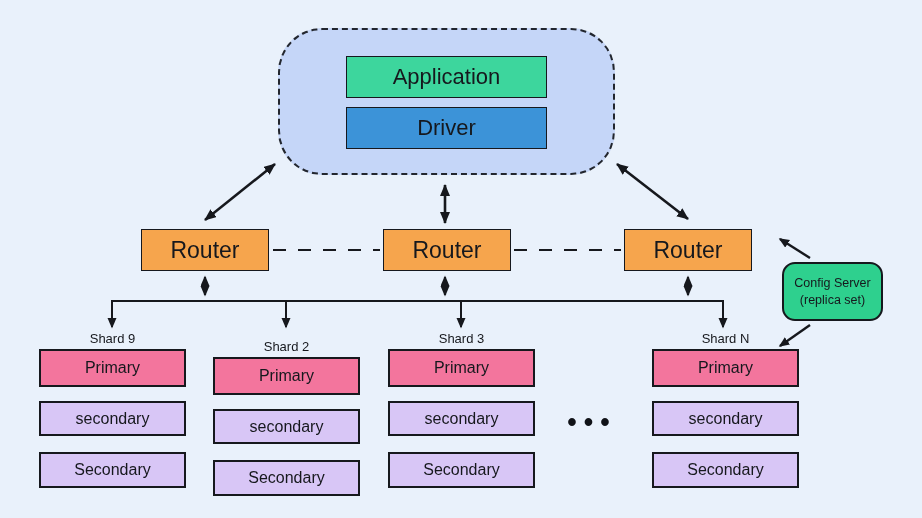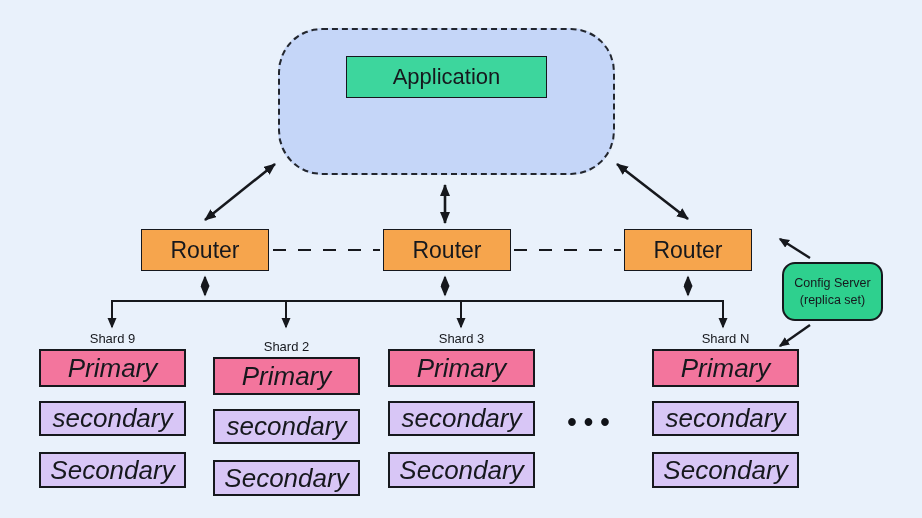--- a/index.html
+++ b/index.html
@@ -41,21 +41,21 @@
     left:782px;top:262px;width:101px;height:59px;
     background:var(--config-server-fill);
     border:2px solid var(--line-color);border-radius:13px;
     flex-direction:column;font-size:12.5px;line-height:1.3;text-align:center;
   }
   .shard-col{position:absolute;top:331px;width:147px;}
   .shard-label{height:16px;text-align:center;font-size:13px;margin:0 0 2px 0;color:var(--line-color);}
   .node{
     box-sizing:border-box;border:2px solid var(--line-color);
     display:flex;align-items:center;justify-content:center;
-    font-size:26px;color:var(--line-color);font-style:italic;
+    font-size:16px;color:var(--line-color);
   }
   .node.primary{height:38px;background:var(--primary-fill);margin-bottom:14px;}
   .node.secondary1{height:35px;background:var(--secondary-fill);margin-bottom:16px;}
   .node.secondary2{height:36px;background:var(--secondary-fill);}
   #shard-col-1{left:39px;}
   #shard-col-2{left:213px;margin-top:8px;}
   #shard-col-3{left:388px;}
   #shard-col-4{left:652px;}
   #more-shards{
     left:556px;top:407px;width:72px;text-align:center;
@@ -66,20 +66,23 @@
   #arrow-layer marker path{fill:var(--line-color);stroke:none;}
 </style>
 </head>
 <body>
 
 <div id="canvas">
 
   <div class="abs" id="app-group"></div>
   <div class="box" id="application-box">
     <span>Application</span>
+  </div>
+  <div class="box" id="driver-box">
+    <span>Driver</span>
   </div>
 
   <div class="box router" id="router-1">
     <span>Router</span>
   </div>
   <div class="box router" id="router-2">
     <span>Router</span>
   </div>
   <div class="box router" id="router-3">
     <span>Router</span>

